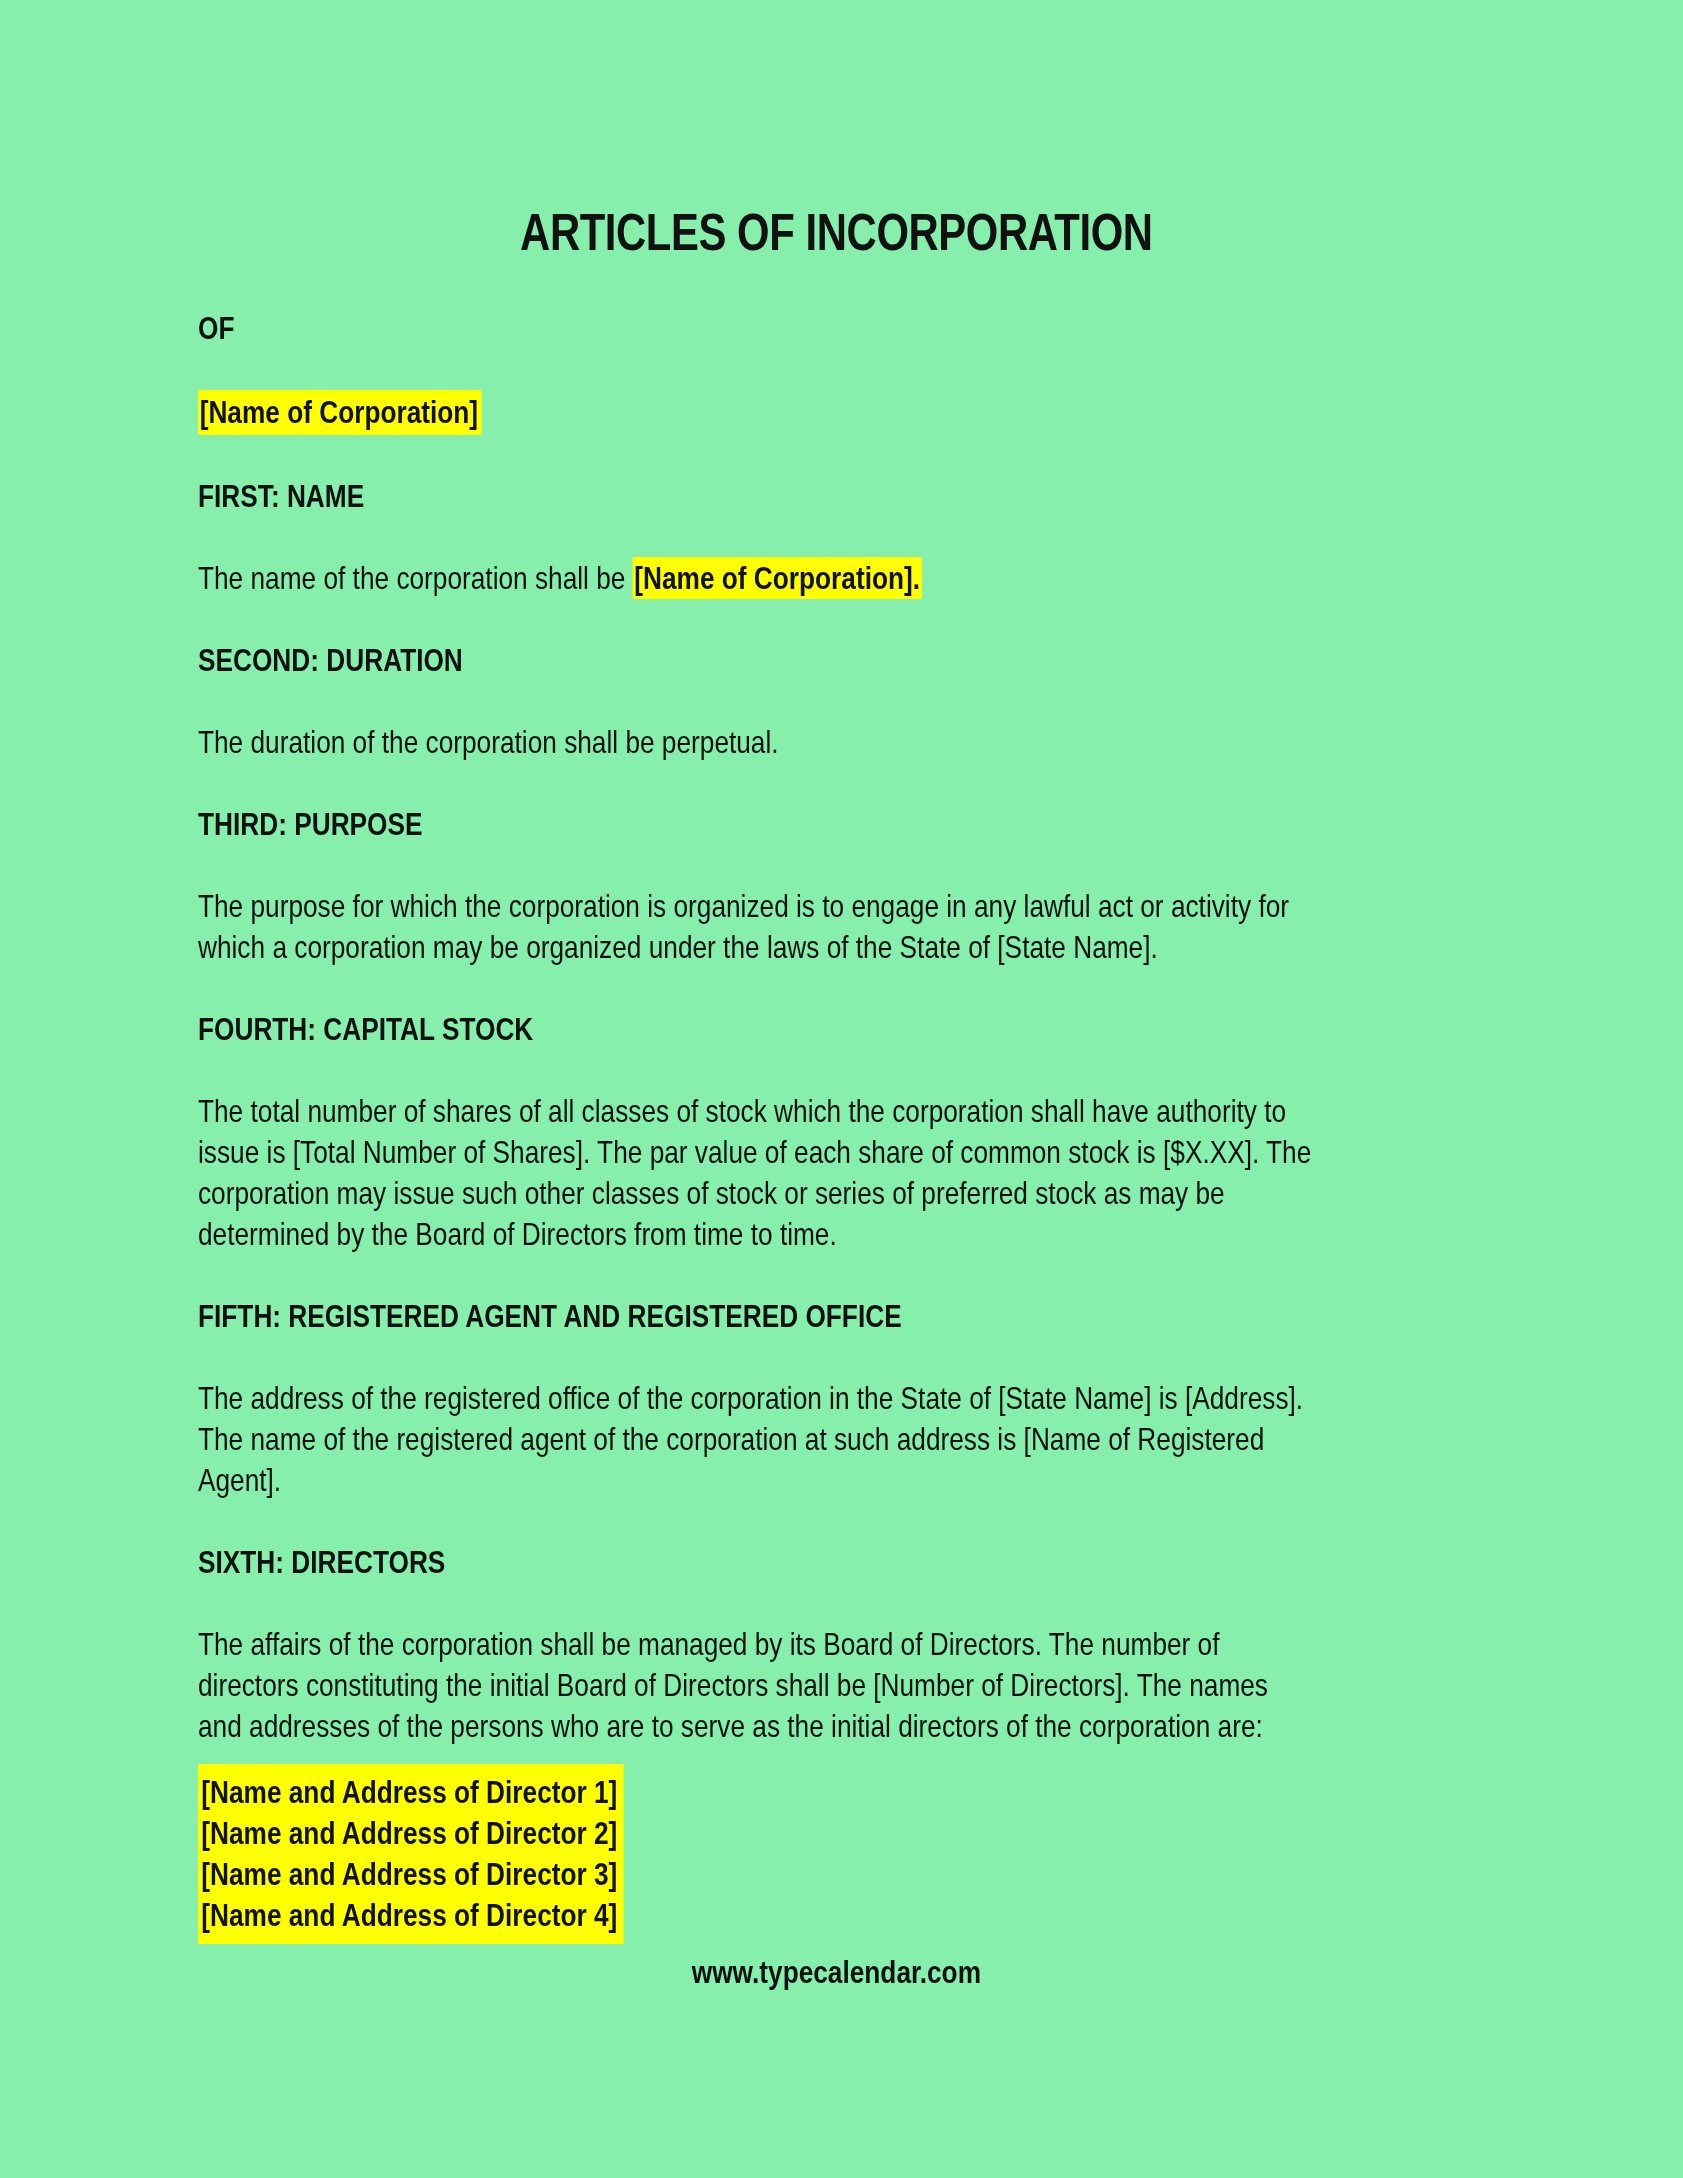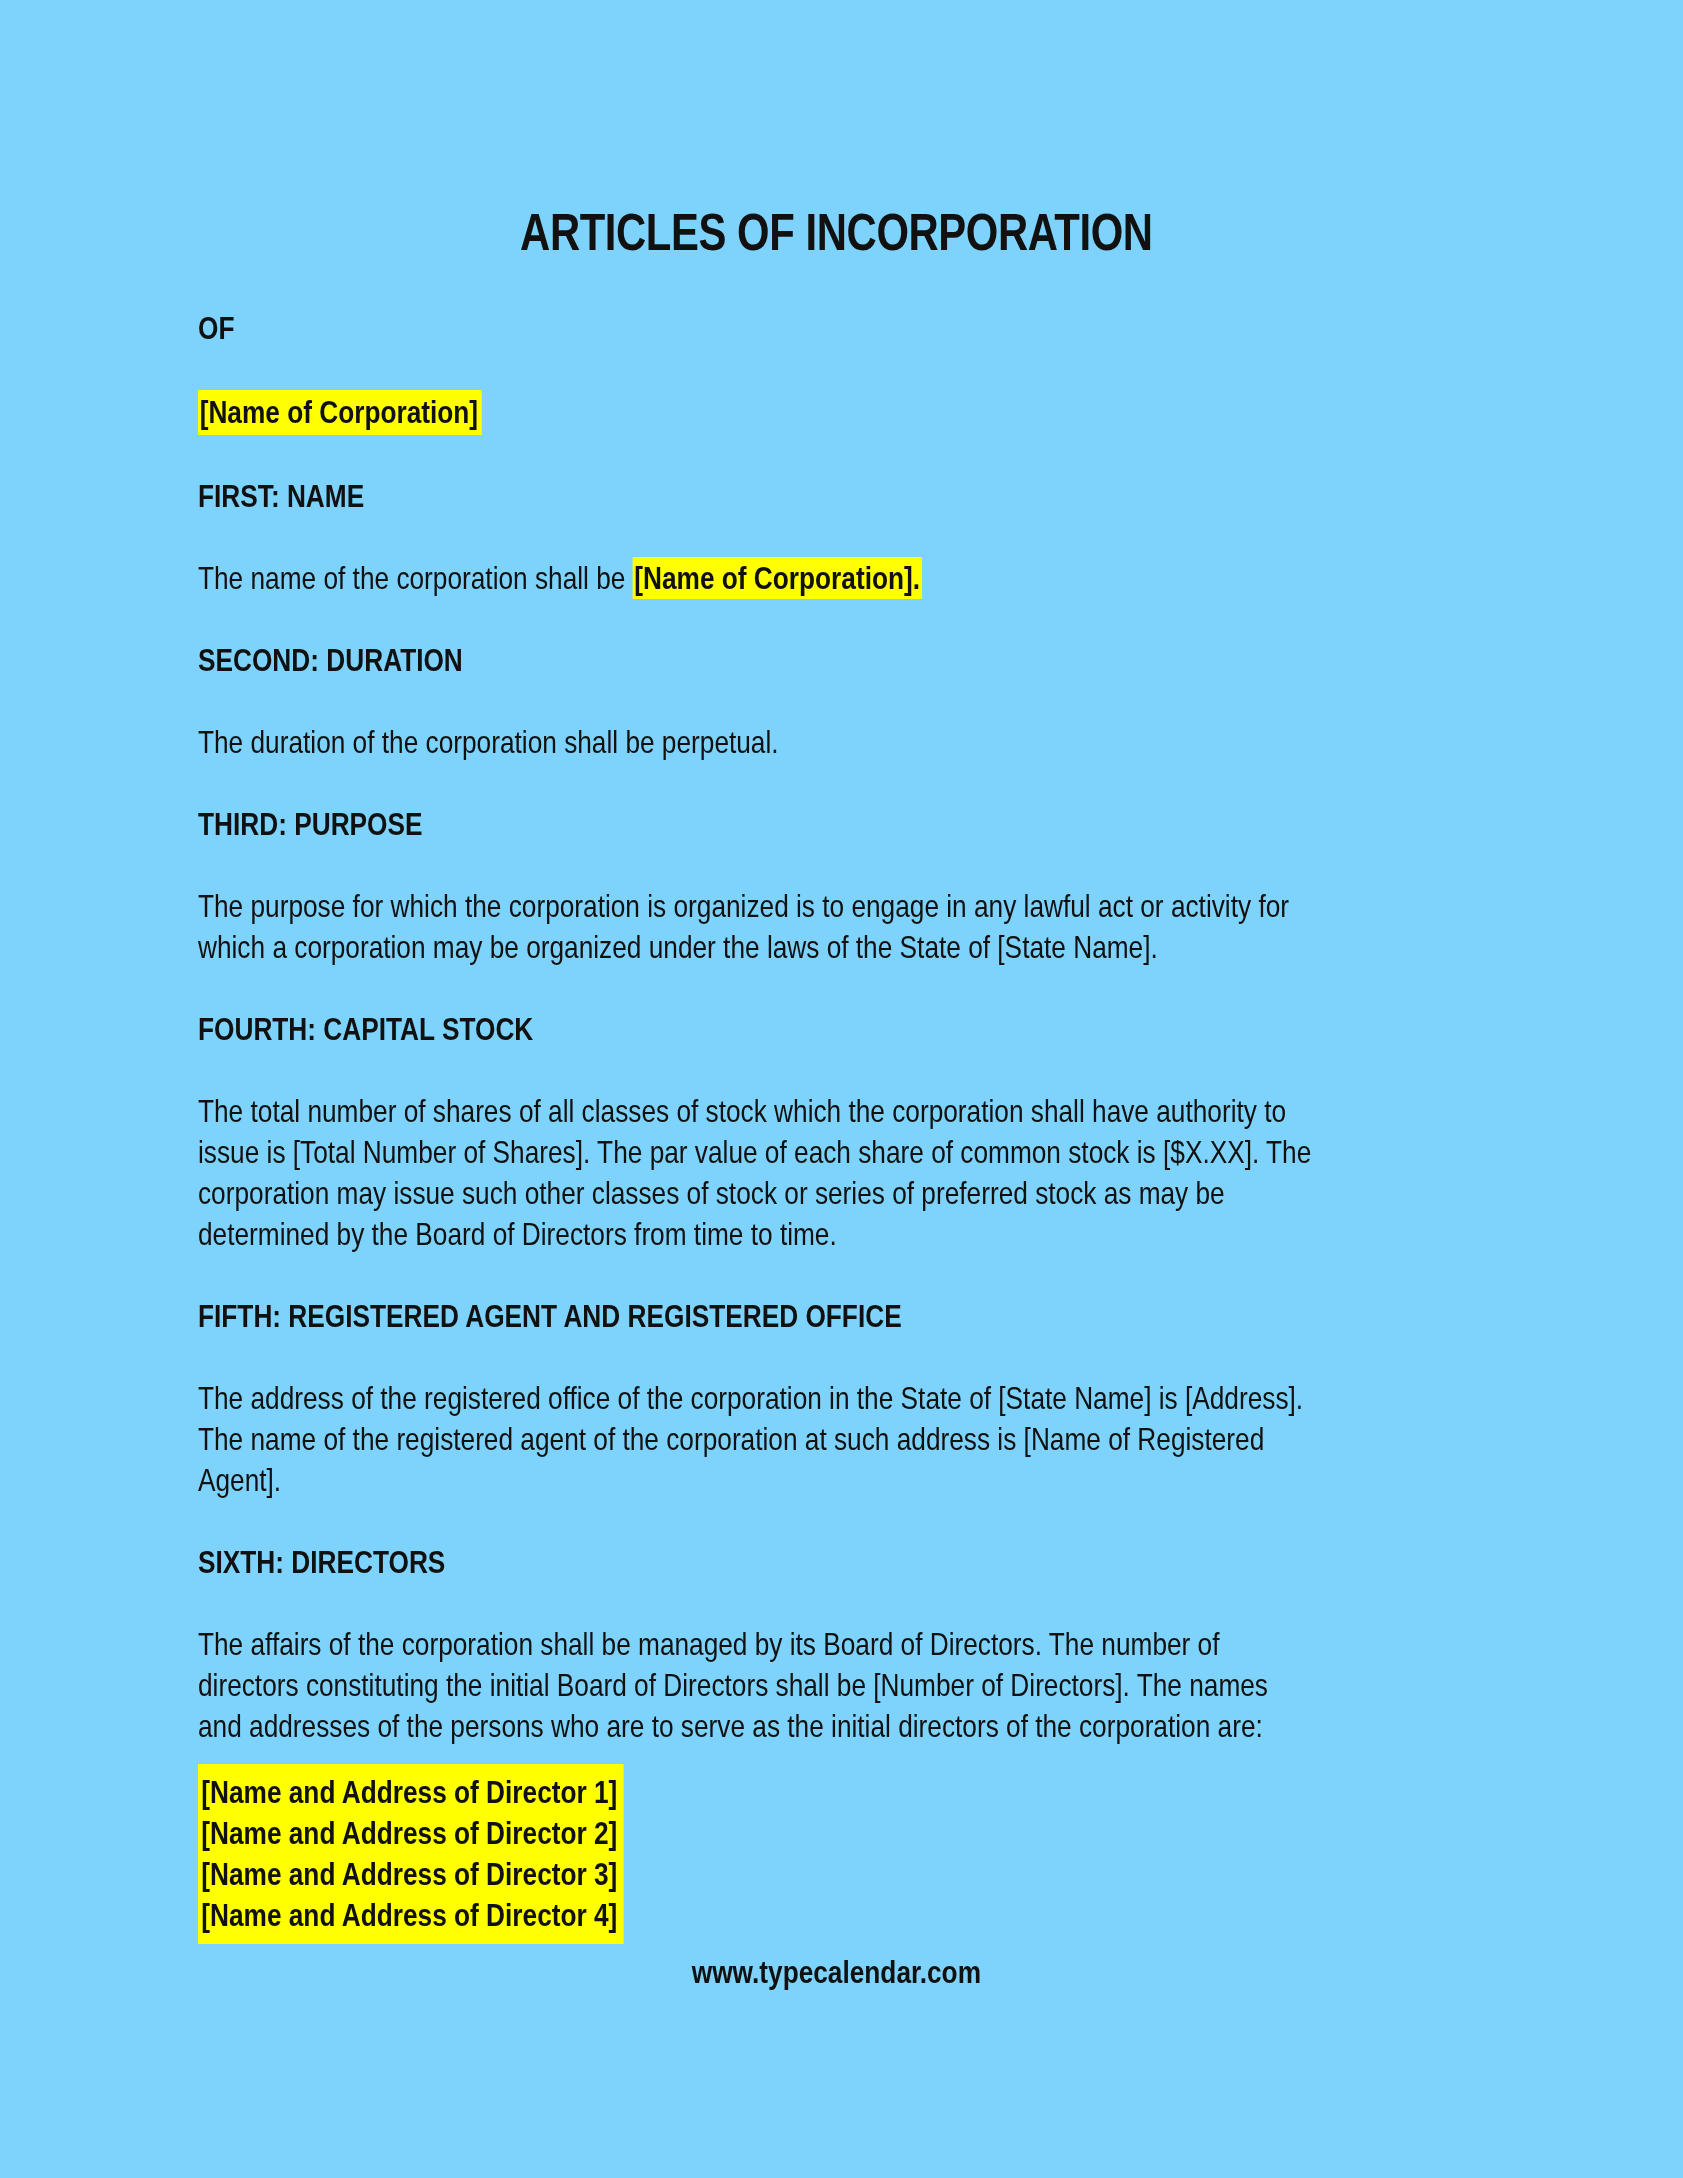--- a/index.html
+++ b/index.html
@@ -12,21 +12,21 @@
     background: #ffffff;
     font-family: "Liberation Sans", "DejaVu Sans", sans-serif;
     color: #111111;
     overflow: hidden;
   }
   .page {
     box-sizing: border-box;
     width: 1683px;
     height: 2178px;
     padding: 203px 0 0 198px;
-    background: #7dd3fc;
+    background: #86efac;
   }
   .content {
     width: 1557px;
     transform: scaleX(0.82);
     transform-origin: left top;
   }
   .doc-title {
     font-size: 51px;
     line-height: 59px;
     font-weight: bold;

